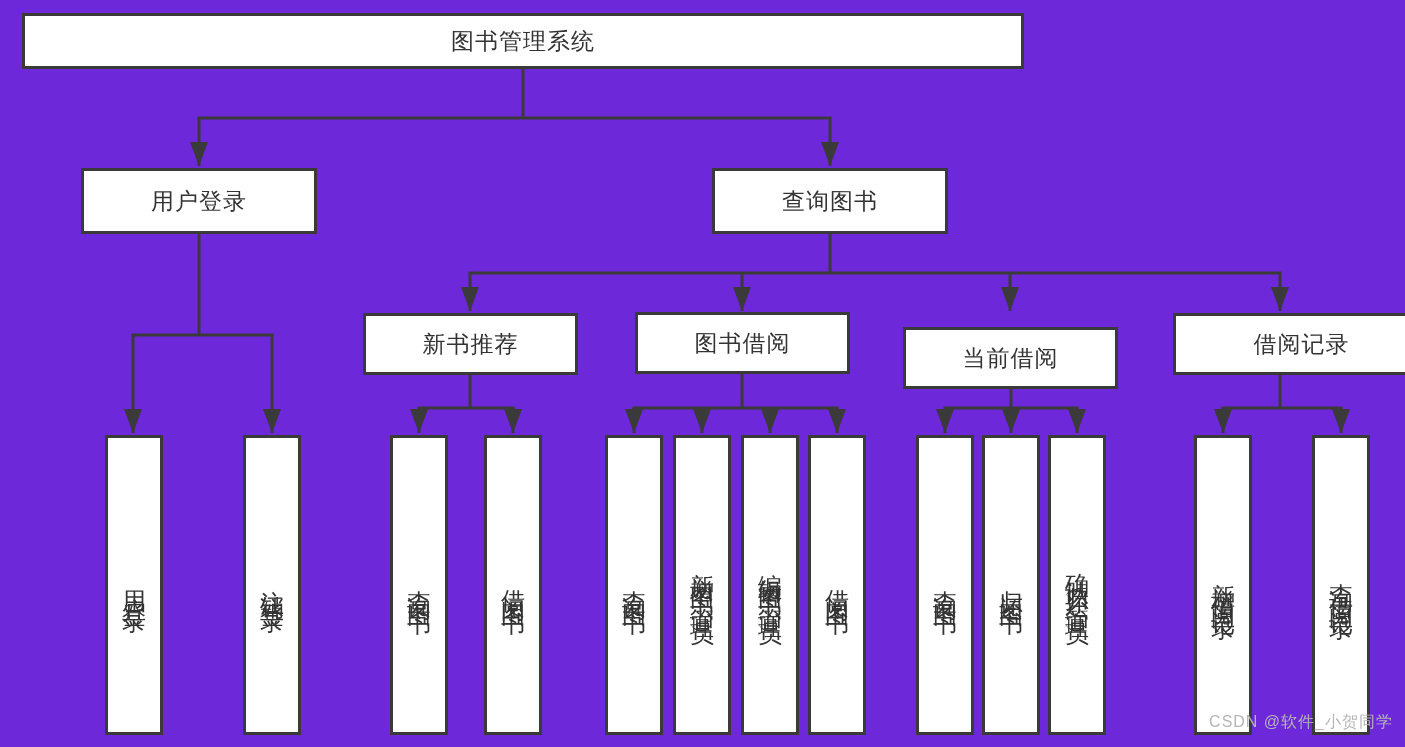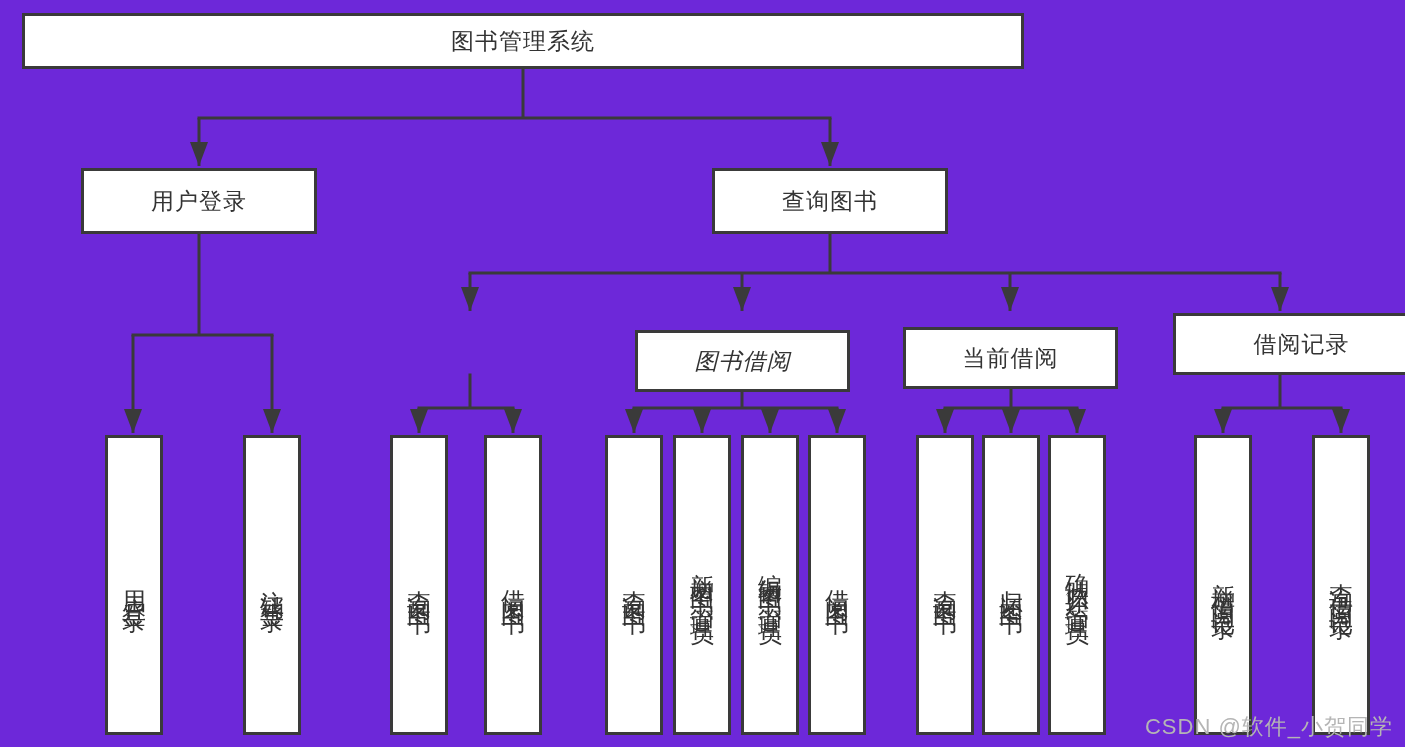--- a/index.html
+++ b/index.html
@@ -41,21 +41,21 @@
     writing-mode: vertical-rl;
     font-size: 24px;
     letter-spacing: 7px;
     line-height: 1;
     max-height: 292px;
   }
   .watermark {
     position: absolute;
     right: 12px;
     top: 712px;
-    font-size: 22px;
+    font-size: 16px;
     color: #b5b5b5;
     letter-spacing: 1px;
     white-space: nowrap;
   }
 </style>
 </head>
 <body>
 
 <div class="canvas">
 
@@ -105,21 +105,24 @@
     <span>图书管理系统</span>
   </div>
 
   <div class="node hbox" style="left:81px; top:168px; width:236px; height:66px;">
     <span>用户登录</span>
   </div>
   <div class="node hbox" style="left:712px; top:168px; width:236px; height:66px;">
     <span>查询图书</span>
   </div>
 
-  <div class="node hbox" style="left:635px; top:330px; width:215px; height:62px;font-style:italic;">
+  <div class="node hbox" style="left:363px; top:313px; width:215px; height:62px;">
+    <span>新书推荐</span>
+  </div>
+  <div class="node hbox" style="left:635px; top:312px; width:215px; height:62px;">
     <span>图书借阅</span>
   </div>
   <div class="node hbox" style="left:903px; top:327px; width:215px; height:62px;">
     <span>当前借阅</span>
   </div>
   <div class="node hbox" style="left:1173px; top:313px; width:257px; height:62px;">
     <span>借阅记录</span>
   </div>
 
   <div class="node vbox" style="left:105px;">

